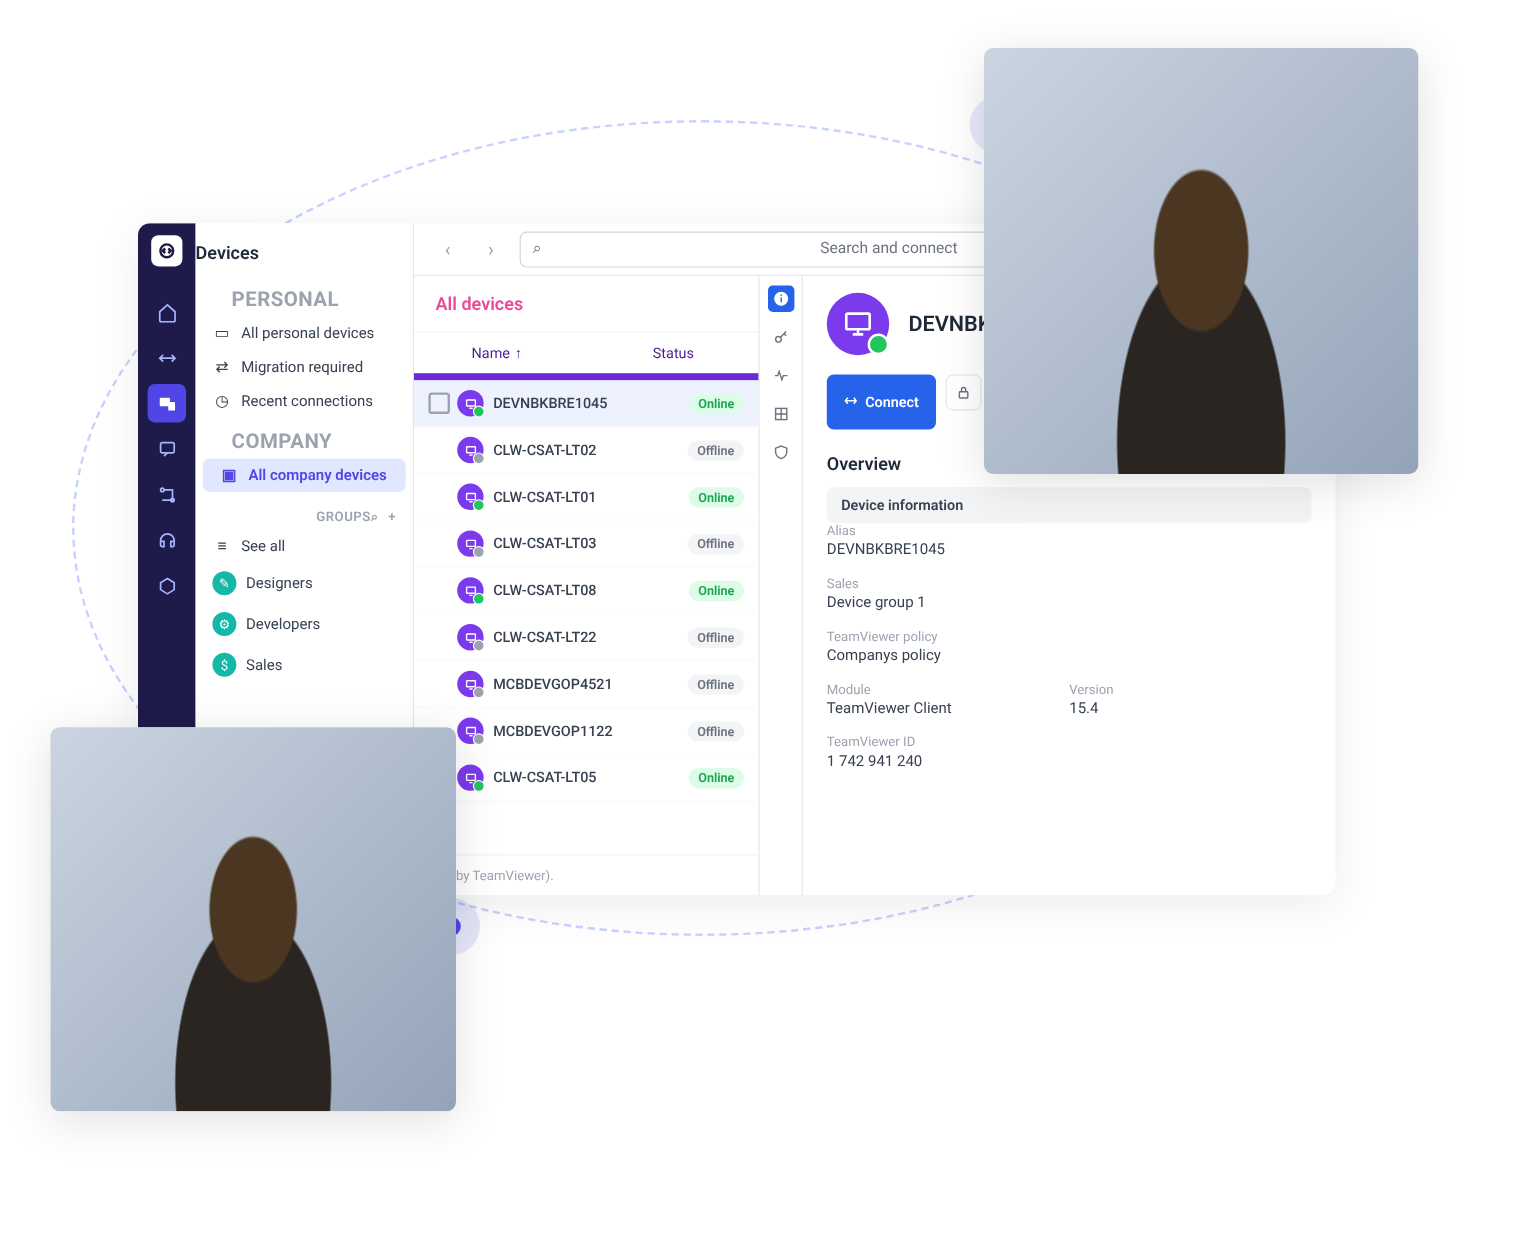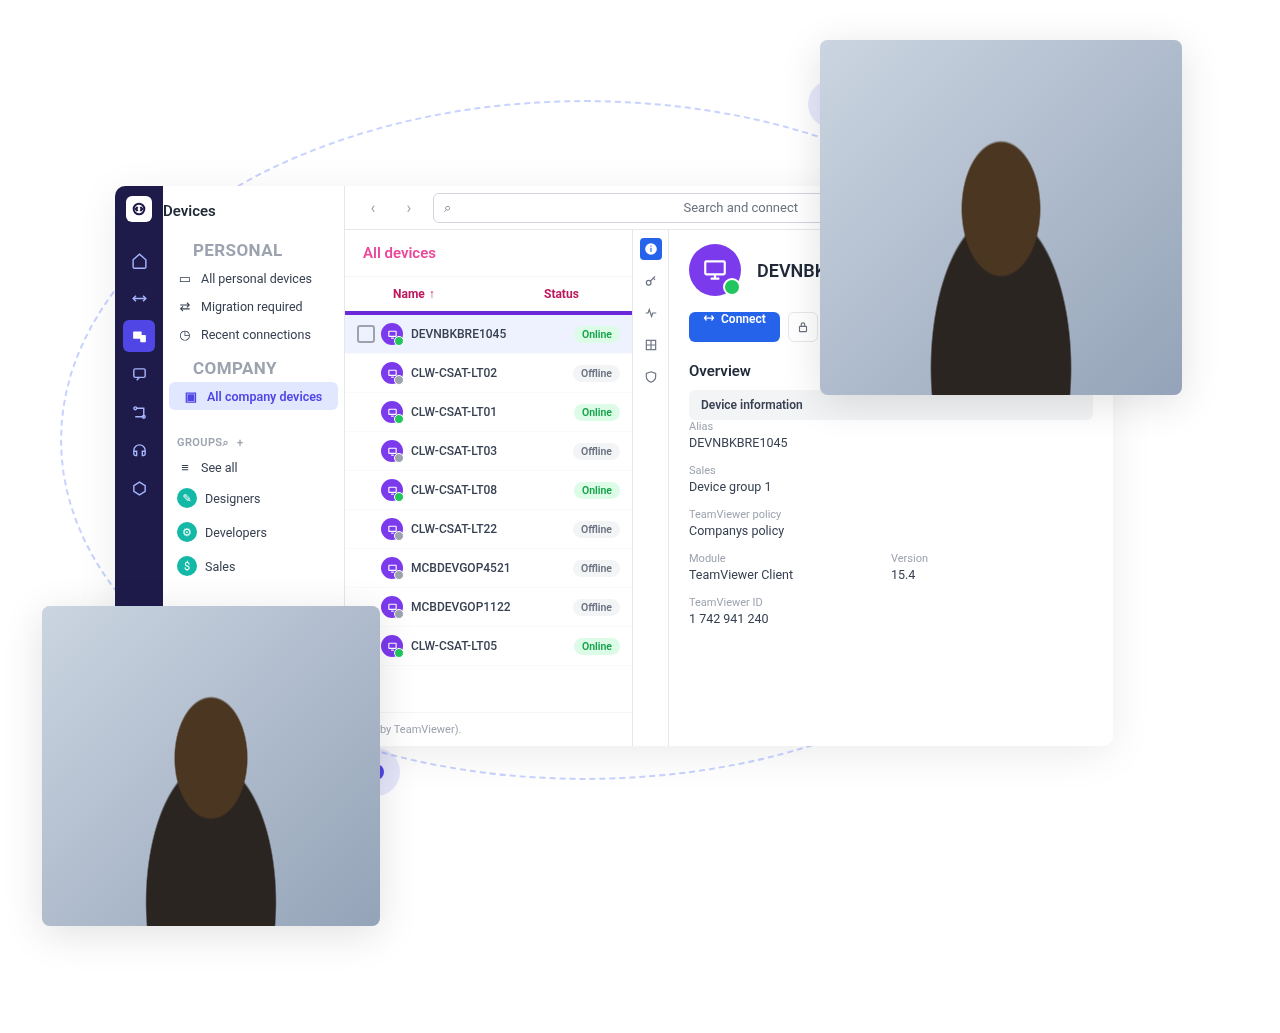--- a/index.html
+++ b/index.html
@@ -14,34 +14,34 @@
 .nav-rail{width:48px;background:#1e1b4b;display:flex;flex-direction:column;align-items:center;padding:10px 0;gap:6px}
 .nav-logo{width:26px;height:26px;background:#fff;border-radius:6px;display:flex;align-items:center;justify-content:center;color:#1e1b4b;font-weight:bold;margin-bottom:16px}
 .nav-item{width:32px;height:32px;display:flex;align-items:center;justify-content:center;color:#a5b4fc;border-radius:6px;cursor:pointer}
 .nav-item.active{background:#4f46e5;color:#fff}
 .sidebar{width:182px;background:#fff;border-right:1px solid #e5e7eb;display:flex;flex-direction:column;padding-top:6px}
 .sidebar-title{font-size:15px;font-weight:600;padding:10px 0;color:#1f2937}
 .sidebar-section{font-size:17px;font-weight:700;color:#9ca3af;padding:10px 30px 4px;letter-spacing:.4px}
 .sidebar-link{display:flex;align-items:center;gap:8px;padding:6px 14px;font-size:12.5px;color:#374151;cursor:pointer}
 .sidebar-link.active{background:#e0e7ff;color:#4f46e5;font-weight:600;border-radius:6px;margin:0 6px}
 .sidebar-link .sicon{width:16px;height:16px;display:flex;align-items:center;justify-content:center;font-size:13px}
-.group-hdr{display:flex;align-items:center;justify-content:flex-start;padding:26px 14px 4px}
+.group-hdr{display:flex;align-items:center;justify-content:flex-end;padding:14px 14px 4px}
 .group-hdr span{font-size:11px;font-weight:600;color:#9ca3af;letter-spacing:.4px}
 .group-icons{display:flex;gap:8px;color:#6b7280;font-size:13px}
 .group-item{display:flex;align-items:center;gap:8px;padding:7px 14px;font-size:12.5px;color:#374151;cursor:pointer}
 .group-avatar{width:20px;height:20px;border-radius:50%;background:#14b8a6;display:flex;align-items:center;justify-content:center;color:#fff;font-size:11px}
 .main{flex:1;display:flex;flex-direction:column}
 .topbar{height:44px;border-bottom:1px solid #e5e7eb;display:flex;align-items:center;padding:0 16px;gap:12px}
 .nav-arrow{width:24px;height:24px;display:flex;align-items:center;justify-content:center;color:#9ca3af;cursor:pointer;font-size:16px}
 .search-box{flex:1;height:30px;border:1px solid #d1d5db;border-radius:6px;display:flex;align-items:center;padding:0 10px;gap:6px;color:#6b7280;font-size:13px}
 .kbd{border:1px solid #d1d5db;border-radius:4px;padding:2px 6px;font-size:11px;color:#6b7280}
 .content{display:flex;flex:1;overflow:hidden}
 .device-list{width:288px;border-right:1px solid #e5e7eb;display:flex;flex-direction:column}
 .list-header{padding:14px 18px;font-size:15px;font-weight:600;color:#ec4899;border-bottom:1px solid #f3f4f6}
-.table-header{display:flex;padding:10px 18px;font-size:12px;font-weight:700;color:#be185d;border-bottom:4px solid #6d28d9}
+.table-header{display:flex;padding:10px 18px;font-size:12px;font-weight:400;color:#4c1d95;border-bottom:6px solid #6d28d9}
 .th-name{flex:1;display:flex;align-items:center;gap:4px;padding-left:30px}
 .th-status{width:70px}
 .row{display:flex;align-items:center;padding:8px 12px;font-size:12.5px;color:#374151;border-bottom:1px solid #f9fafb;cursor:pointer}
 .row.selected{background:#eef2ff}
 .row-check{width:18px;height:18px;border:2px solid #9ca3af;border-radius:3px;margin-right:6px}
 .row-spacer{width:24px}
 .row-icon{width:22px;height:22px;border-radius:50%;background:#7c3aed;margin-right:8px;display:flex;align-items:center;justify-content:center;position:relative}
 .row-icon::after{content:"";position:absolute;width:8px;height:8px;border-radius:50%;bottom:-1px;right:-1px;border:1.5px solid #fff}
 .row-icon.online::after{background:#22c55e}
 .row-icon.offline::after{background:#9ca3af}
@@ -52,21 +52,21 @@
 .footer-note{padding:10px 14px;font-size:11px;color:#9ca3af;border-top:1px solid #f3f4f6}
 .detail-rail{width:36px;border-right:1px solid #e5e7eb;display:flex;flex-direction:column;align-items:center;padding:8px 0;gap:10px;color:#6b7280}
 .detail-rail-item{width:22px;height:22px;display:flex;align-items:center;justify-content:center;border-radius:4px;cursor:pointer}
 .detail-rail-item.active{background:#2563eb;color:#fff}
 .detail{flex:1;padding:14px 20px;overflow-y:auto}
 .detail-header{display:flex;align-items:center;gap:16px;margin-bottom:16px}
 .detail-icon{width:52px;height:52px;border-radius:50%;background:#7c3aed;display:flex;align-items:center;justify-content:center;color:#fff;position:relative}
 .detail-icon::after{content:"";position:absolute;width:14px;height:14px;border-radius:50%;background:#22c55e;bottom:0;right:0;border:2px solid #fff}
 .detail-title{font-size:18px;font-weight:600;color:#1f2937}
 .detail-actions{display:flex;gap:8px;margin-bottom:20px}
-.btn-connect{background:#2563eb;color:#fff;border:none;padding:0 14px;border-radius:6px;font-size:12px;font-weight:600;display:flex;gap:6px;cursor:pointer}
+.btn-connect{background:#2563eb;color:#fff;border:none;padding:16px 14px;border-radius:6px;font-size:12px;font-weight:600;display:flex;gap:6px;cursor:pointer}
 .icon-btn{width:30px;height:30px;border:1px solid #e5e7eb;border-radius:6px;display:flex;align-items:center;justify-content:center;color:#6b7280;cursor:pointer}
 .overview-title{font-size:15px;font-weight:600;color:#1f2937;margin-bottom:10px}
 .info-box{background:#f3f4f6;border-radius:6px;padding:8px 12px;font-size:12px;font-weight:600;color:#374151;}
 .info-grid{display:flex;flex-direction:column;gap:14px}
 .info-row{display:flex}
 .info-field{flex:1}
 .info-label{font-size:11px;color:#9ca3af;margin-bottom:2px}
 .info-value{font-size:12.5px;color:#374151}
 .photo{position:absolute;border-radius:8px;box-shadow:0 8px 40px rgba(0,0,0,.12);background:#e5e7eb;overflow:hidden;z-index:6}
 .photo1{left:820px;top:40px;width:362px;height:355px}

